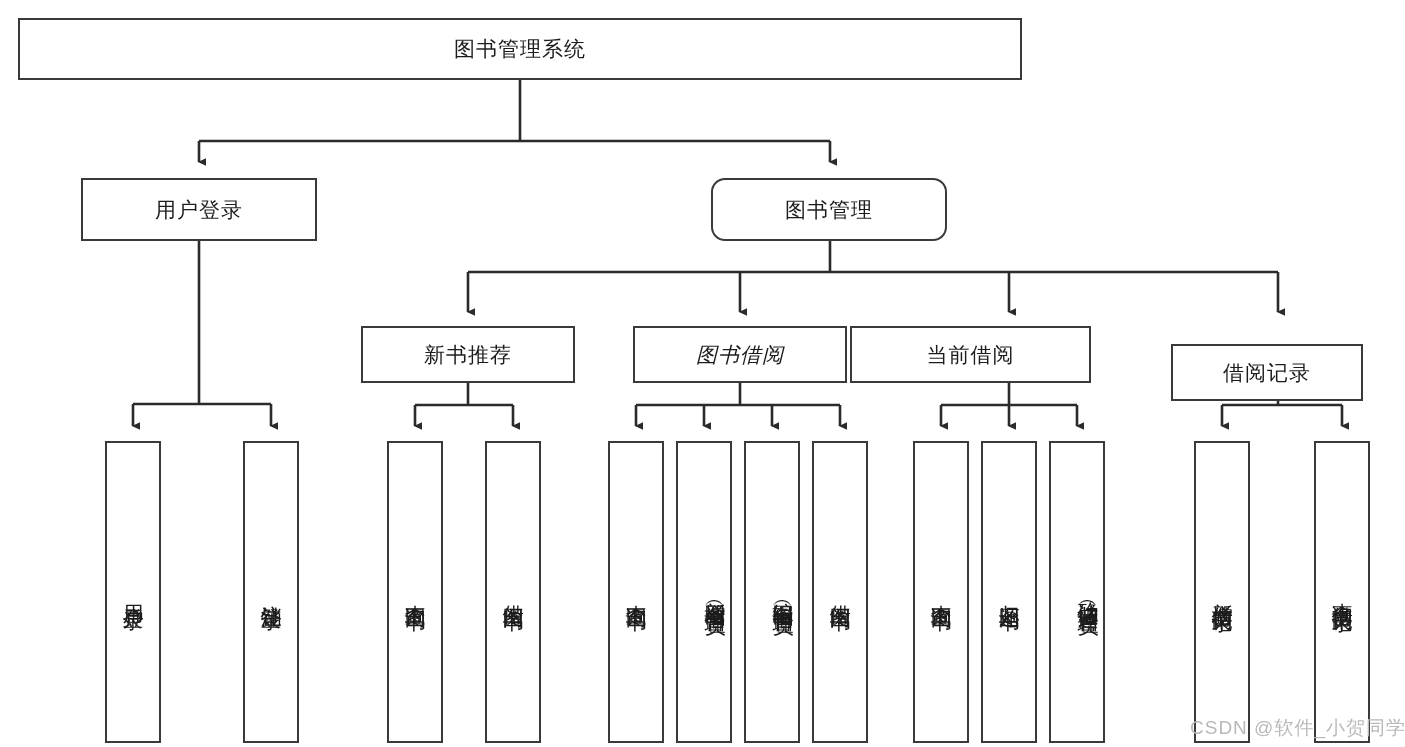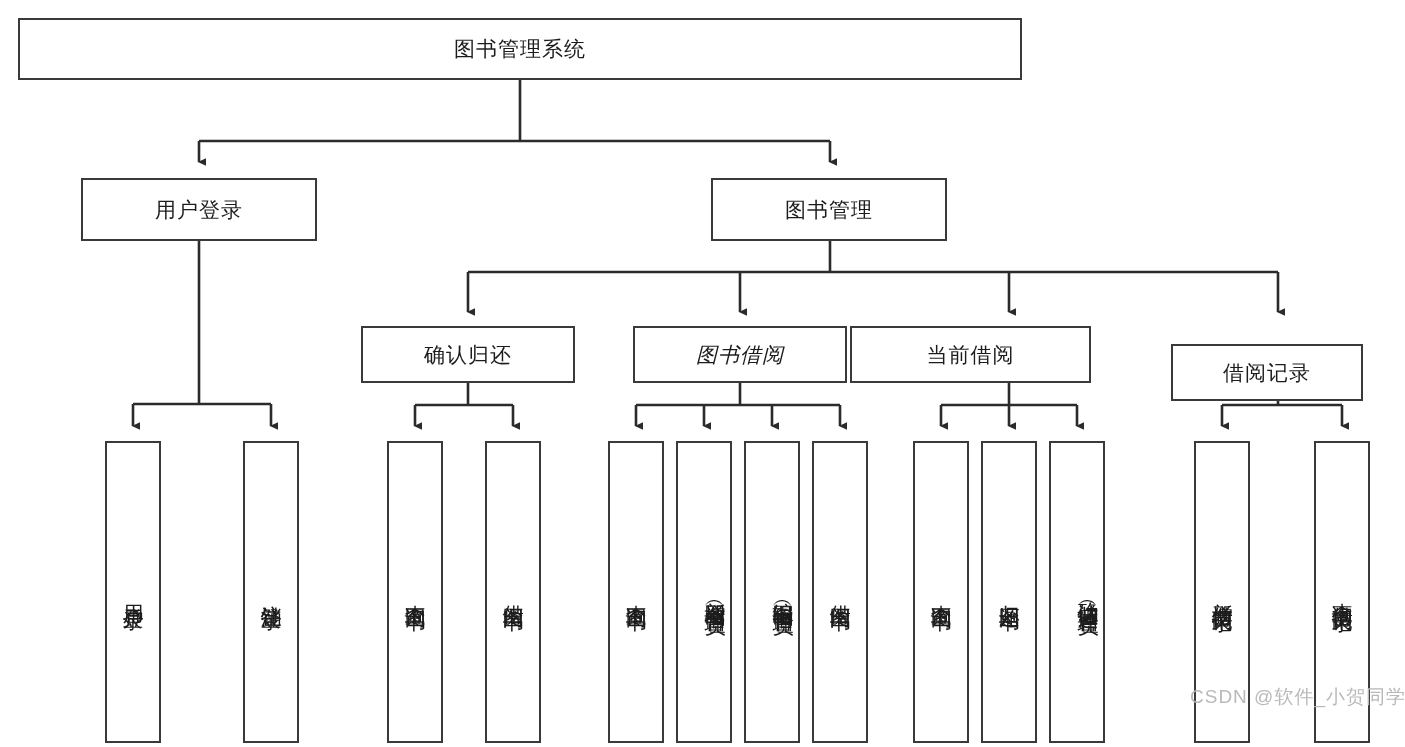--- a/index.html
+++ b/index.html
@@ -120,26 +120,26 @@
     </g>
   </svg>
 
   <div class="node horiz" style="left:18px; top:10px; width:1004px; height:62px;">
     <span>图书管理系统</span>
   </div>
 
   <div class="node horiz" style="left:81px; top:170px; width:236px; height:63px;">
     <span>用户登录</span>
   </div>
-  <div class="node horiz" style="left:711px; top:170px; width:236px; height:63px;">
+  <div class="node horiz" style="left:711px; top:170px; width:236px; height:63px;border-radius:14px;">
     <span>图书管理</span>
   </div>
 
   <div class="node horiz" style="left:361px; top:318px; width:214px; height:57px;">
-    <span>确认归还</span>
+    <span>新书推荐</span>
   </div>
   <div class="node horiz" style="left:633px; top:318px; width:214px; height:57px;font-style:italic;">
     <span>图书借阅</span>
   </div>
   <div class="node horiz" style="left:850px; top:318px; width:241px; height:57px;">
     <span>当前借阅</span>
   </div>
   <div class="node horiz" style="left:1171px; top:336px; width:192px; height:57px;">
     <span>借阅记录</span>
   </div>
@@ -181,15 +181,15 @@
     <span>确认归还（管理员）</span>
   </div>
 
   <div class="node vert center-v" style="left:1194px; top:433px; width:56px; height:302px;">
     <span>新增借阅记录</span>
   </div>
   <div class="node vert center-v" style="left:1314px; top:433px; width:56px; height:302px;">
     <span>查询借阅记录</span>
   </div>
 
-  <div class="watermark" style="left:1190px; top:684px;">CSDN @软件_小贺同学</div>
+  <div class="watermark" style="left:1190px; top:715px;">CSDN @软件_小贺同学</div>
 
 </div>
 
 </body></html>

